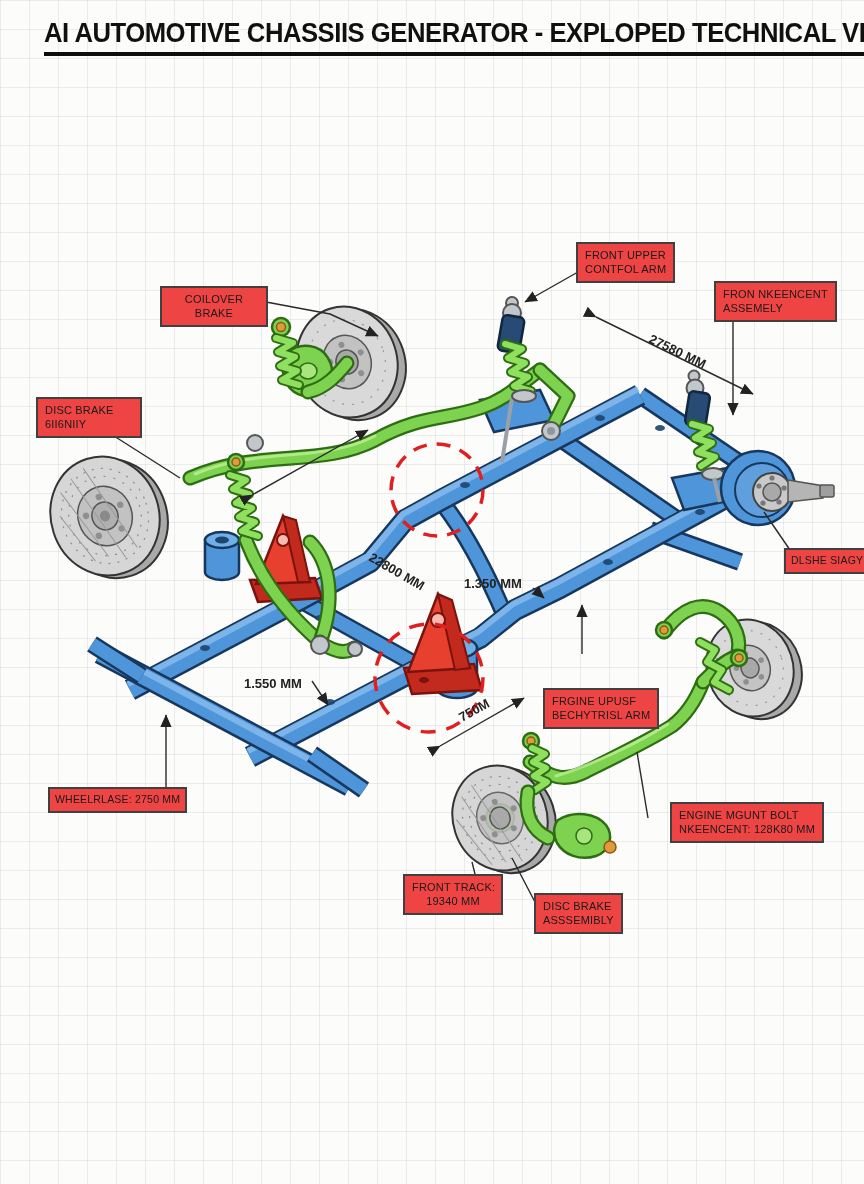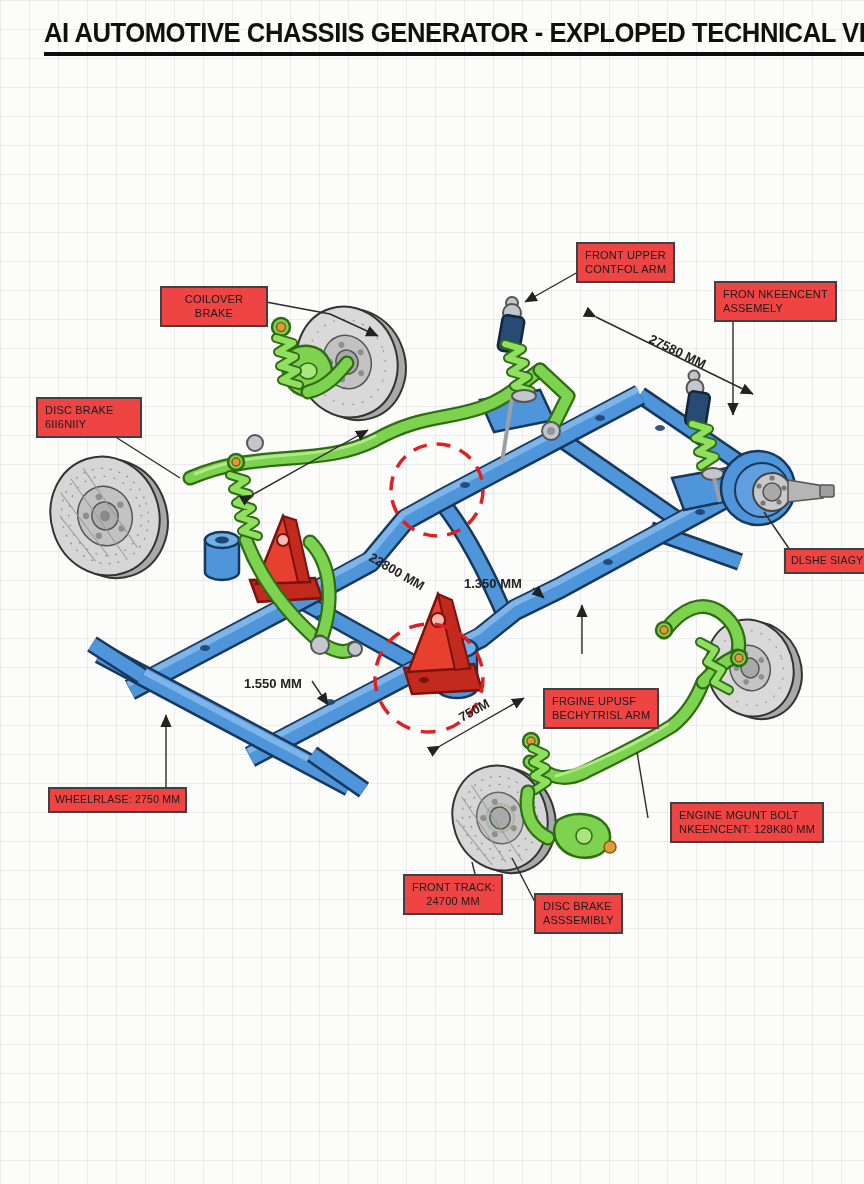--- a/index.html
+++ b/index.html
@@ -368,19 +368,19 @@
   <div>ENGINE MGUNT BOLT</div>
   <div>NKEENCENT: 128K80 MM</div>
 </div>
 
 <div class="lbl small" style="left:48px;top:787px;">
   <div>WHEELRLASE: 2750 MM</div>
 </div>
 
 <div class="lbl center" style="left:367px;top:874px;width:82px;margin-left:36px;">
   <div>FRONT TRACK:</div>
-  <div>24700 MM</div>
+  <div>19340 MM</div>
 </div>
 
 <div class="lbl" style="left:534px;top:893px;">
   <div>DISC BRAKE</div>
   <div>ASSSEMIBLY</div>
 </div>
 
 </body></html>

